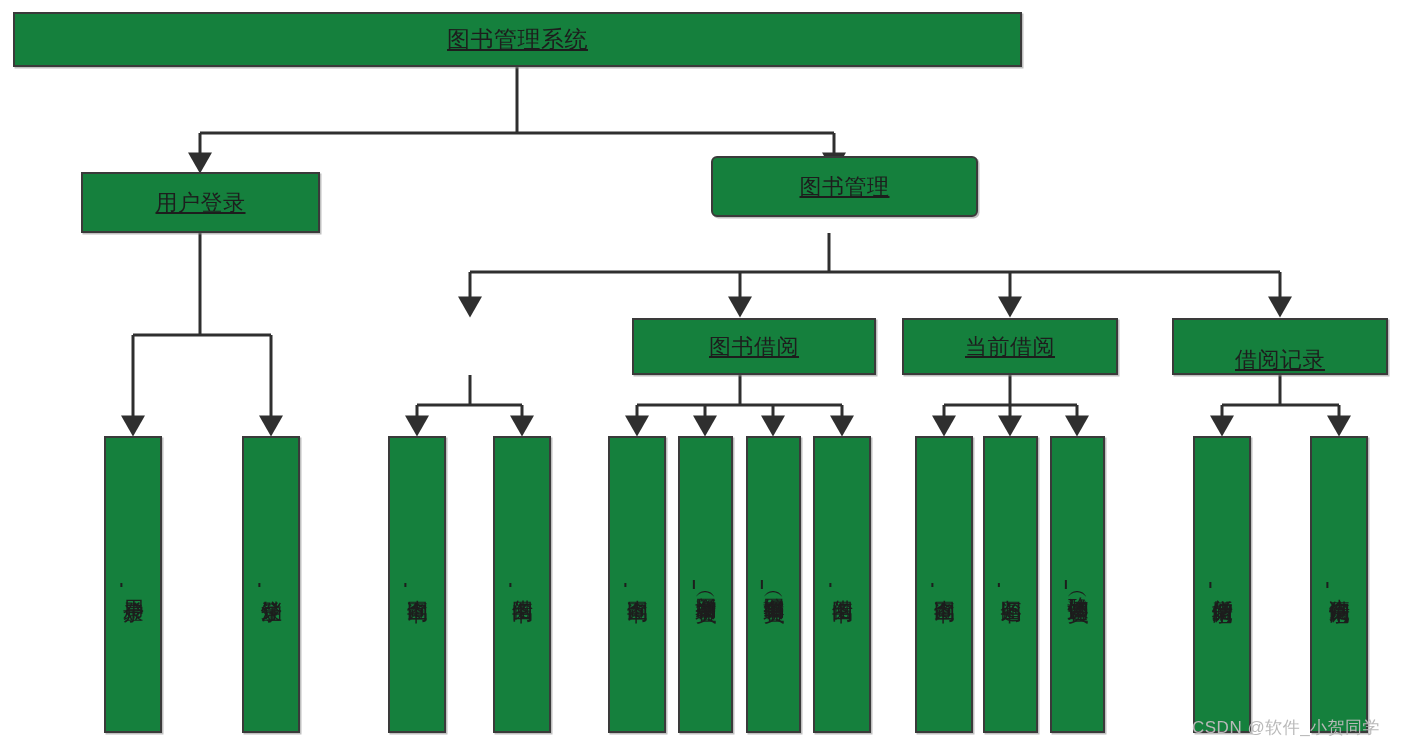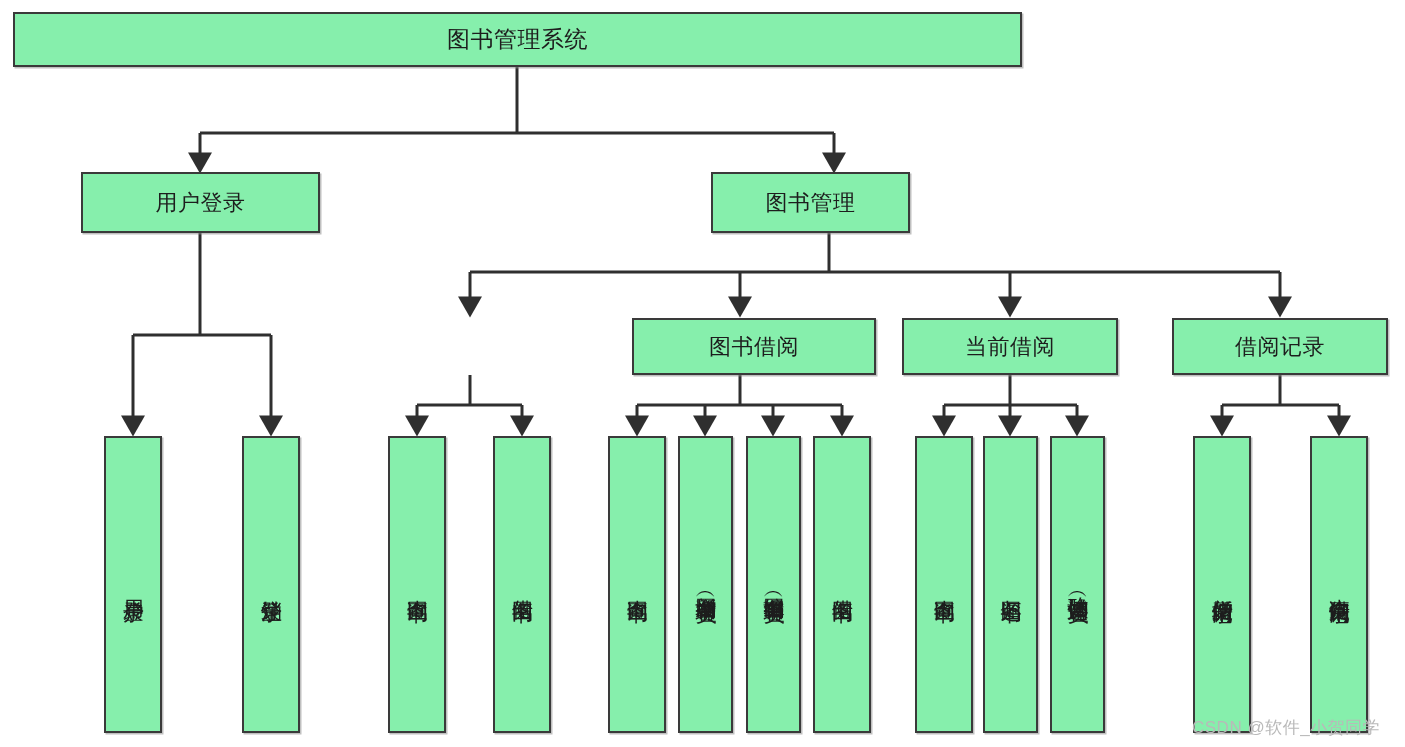--- a/index.html
+++ b/index.html
@@ -22,27 +22,28 @@
     position: absolute;
     left: 0;
     top: 0;
     width: 1405px;
     height: 747px;
     pointer-events: none;
   }
   .node {
     position: absolute;
     box-sizing: border-box;
-    background: #86efac;
+    background: #15803d;
     border: 2.5px solid #3a3a3a;
     display: flex;
     align-items: center;
     justify-content: center;
     color: #1d1d1d;
     box-shadow: 1.5px 1.5px 0 rgba(140,140,140,0.55);
+    text-decoration: underline;
   }
   .node .label {
     display: block;
     text-align: center;
     line-height: 1.18;
     letter-spacing: 0.5px;
   }
   .node.horizontal .label {
     writing-mode: horizontal-tb;
     font-size: 22px;
@@ -119,31 +120,31 @@
     </g>
   </svg>
 
   <div class="node horizontal root" style="left:13px; top:12px; width:1009px; height:55px;">
     <span class="label">图书管理系统</span>
   </div>
 
   <div class="node horizontal" style="left:81px; top:172px; width:239px; height:61px;">
     <span class="label">用户登录</span>
   </div>
-  <div class="node horizontal" style="left:711px; top:172px; width:199px; height:61px;">
+  <div class="node horizontal" style="left:711px; top:156px; width:267px; height:61px;border-radius:6px;">
     <span class="label">图书管理</span>
   </div>
 
   <div class="node horizontal" style="left:632px; top:318px; width:244px; height:57px;">
     <span class="label">图书借阅</span>
   </div>
   <div class="node horizontal" style="left:902px; top:318px; width:216px; height:57px;justify-content:center;">
     <span class="label">当前借阅</span>
   </div>
-  <div class="node horizontal" style="left:1172px; top:318px; width:216px; height:57px;">
+  <div class="node horizontal" style="left:1172px; top:318px; width:216px; height:57px;align-items:flex-end;">
     <span class="label">借阅记录</span>
   </div>
 
   <div class="node vertical" style="left:104px; top:436px; width:58px; height:297px;">
     <span class="label">用户登录</span>
   </div>
   <div class="node vertical" style="left:242px; top:436px; width:58px; height:297px;">
     <span class="label">注销登录</span>
   </div>
 

